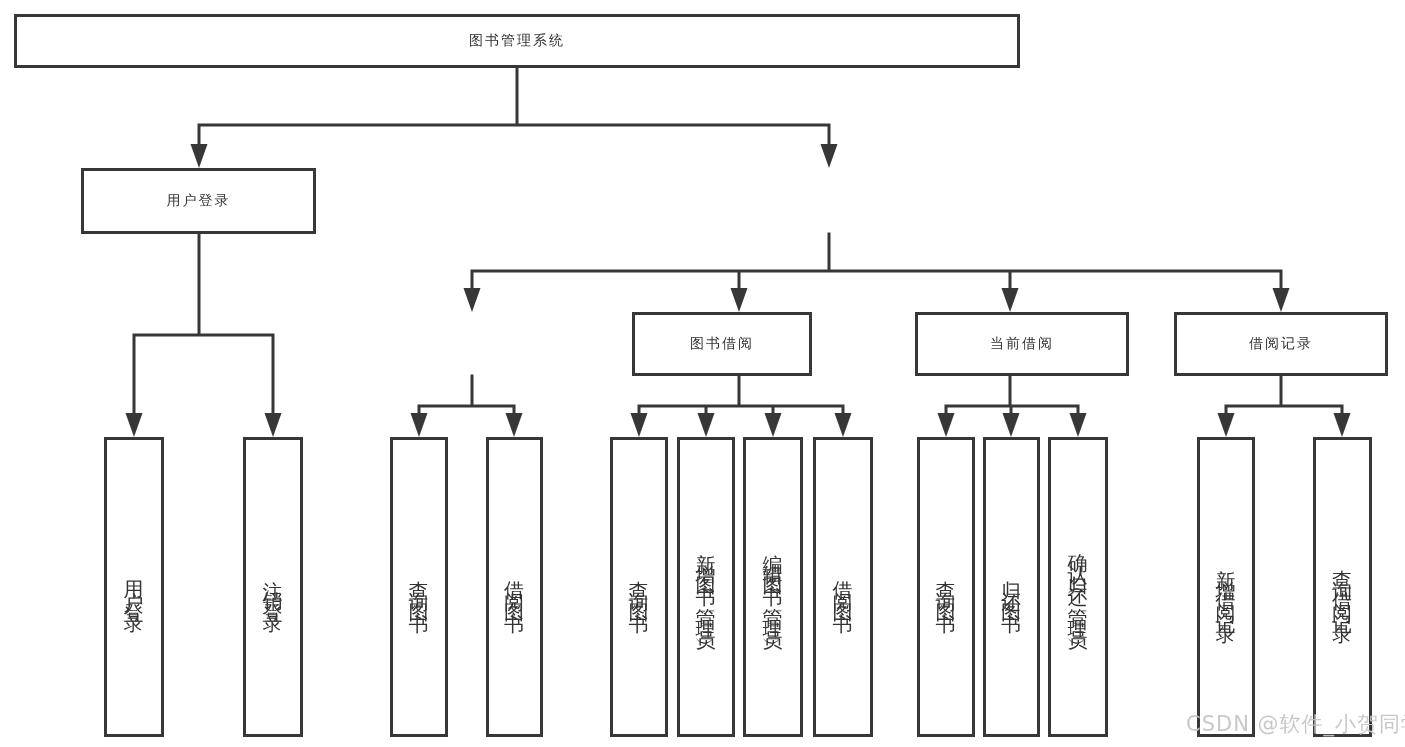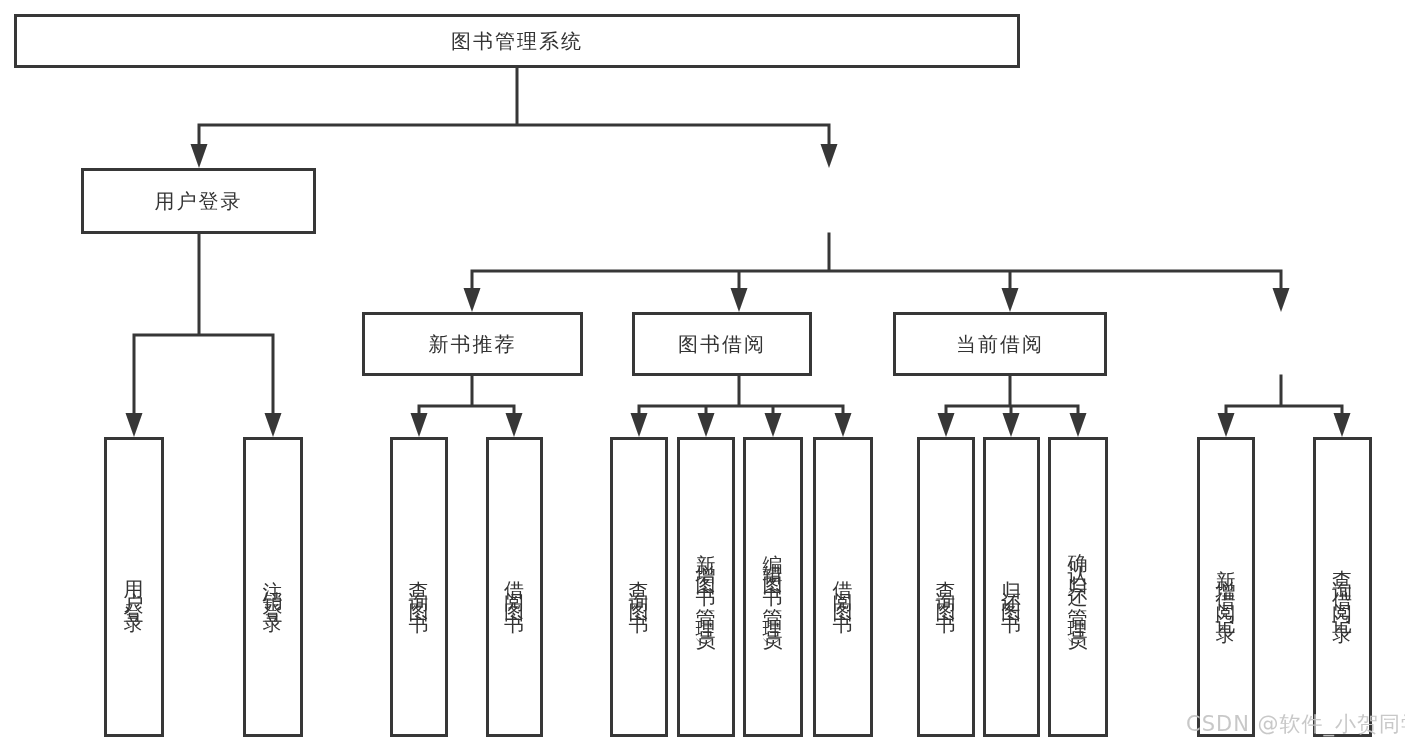--- a/index.html
+++ b/index.html
@@ -9,21 +9,21 @@
   }
   .canvas{position:absolute;left:0;top:0;width:1405px;height:747px;}
   svg.edges{position:absolute;left:0;top:0;z-index:1;}
   .edge{stroke:#373737;stroke-width:3;fill:none;}
   .arrow{fill:#373737;stroke:none;}
   .node{
     position:absolute;box-sizing:border-box;z-index:2;
     border:3px solid #373737;background:#ffffff;color:#333333;
     display:flex;align-items:center;justify-content:center;
   }
-  .h-node{font-size:20px;}
+  .h-node{font-size:14px;}
   .h-node .lbl{letter-spacing:2px;white-space:nowrap;}
   .v-node{font-size:20px;}
   .v-node .lbl{
     writing-mode:vertical-rl;text-orientation:mixed;
     letter-spacing:11px;line-height:1;white-space:nowrap;
   }
   .watermark{
     position:absolute;left:1186px;top:710px;z-index:3;
     font-size:21px;letter-spacing:1px;color:rgba(197,197,197,0.95);
     white-space:nowrap;
@@ -65,28 +65,28 @@
   </svg>
 
   <div class="node h-node" style="left:14px;top:14px;width:1006px;height:54px">
     <span class="lbl">图书管理系统</span>
   </div>
 
   <div class="node h-node" style="left:81px;top:168px;width:235px;height:66px">
     <span class="lbl">用户登录</span>
   </div>
 
-  <div class="node h-node" style="left:362px;top:312px;width:221px;height:64px">
-    <span class="lbl">新书推荐</span>
-  </div>
   <div class="node h-node" style="left:632px;top:312px;width:180px;height:64px">
     <span class="lbl">图书借阅</span>
   </div>
-  <div class="node h-node" style="left:893px;top:312px;width:214px;height:64px">
+  <div class="node h-node" style="left:915px;top:312px;width:214px;height:64px">
     <span class="lbl">当前借阅</span>
+  </div>
+  <div class="node h-node" style="left:1174px;top:312px;width:214px;height:64px">
+    <span class="lbl">借阅记录</span>
   </div>
 
   <div class="node v-node" style="left:104px;top:437px;width:60px;height:300px">
     <span class="lbl">用户登录</span>
   </div>
   <div class="node v-node" style="left:243px;top:437px;width:60px;height:300px">
     <span class="lbl">注销登录</span>
   </div>
   <div class="node v-node" style="left:390px;top:437px;width:58px;height:300px">
     <span class="lbl">查询图书</span>

